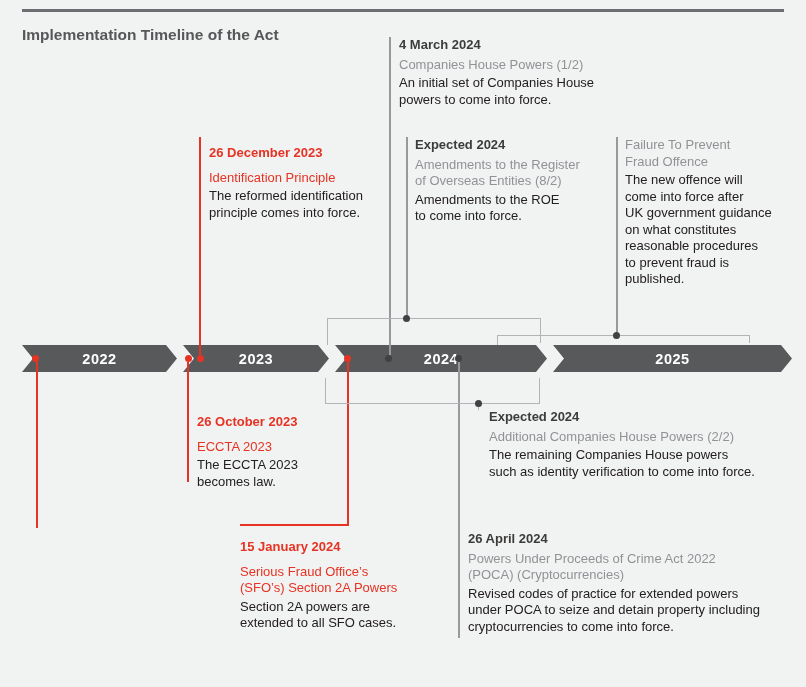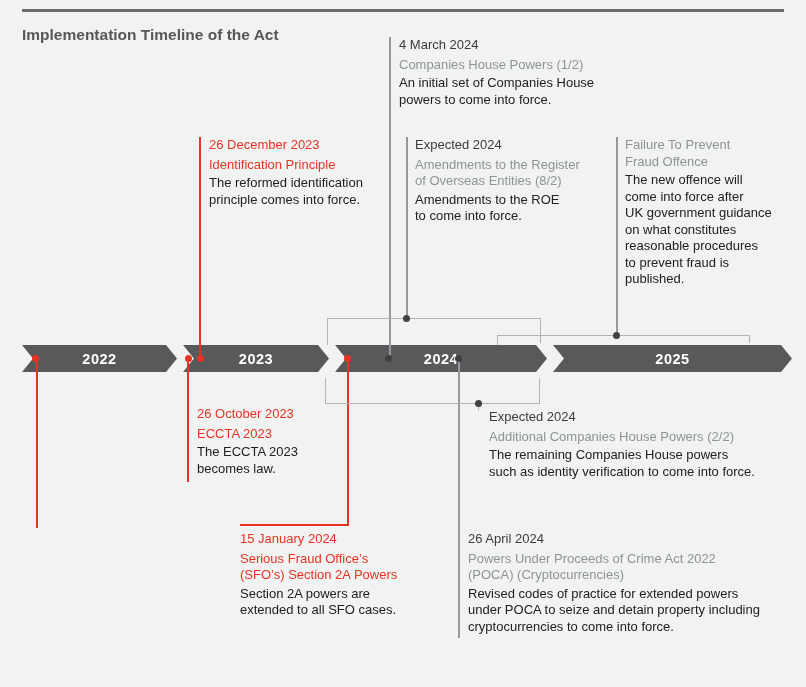--- a/index.html
+++ b/index.html
@@ -34,24 +34,24 @@
   .bracket{background:#b1b3b6;}
   .vline.bracket{width:1.2px;} .hline.bracket{height:1.2px;}
 
   
   .dot{position:absolute;width:7px;height:7px;border-radius:50%;}
   .dot.red{background:#e63323;}
   .dot.dark{background:#414042;}
 
   
   .callout{position:absolute;font-size:13px;line-height:16.5px;}
-  .callout .date{font-weight:normal;white-space:pre-line;margin-bottom:3px;}
+  .callout .date{font-weight:bold;white-space:pre-line;margin-bottom:3px;}
   .callout .subtitle{white-space:pre-line;margin-bottom:2px;}
   .callout .body{white-space:pre-line;color:#242021;}
-  .callout.red .date,.callout.red .subtitle{color:#e63323;}
+  .callout.red .date,.callout.red .subtitle{color:#e63323;margin-top:8px;}
   .callout.gray .date{color:#3c3c3b;}
   .callout.gray .subtitle{color:#909396;}
 </style>
 </head>
 <body>
 
 <div class="canvas">
 
   <div class="top-rule"></div>
   <div class="page-title">Implementation Timeline of the Act</div>

